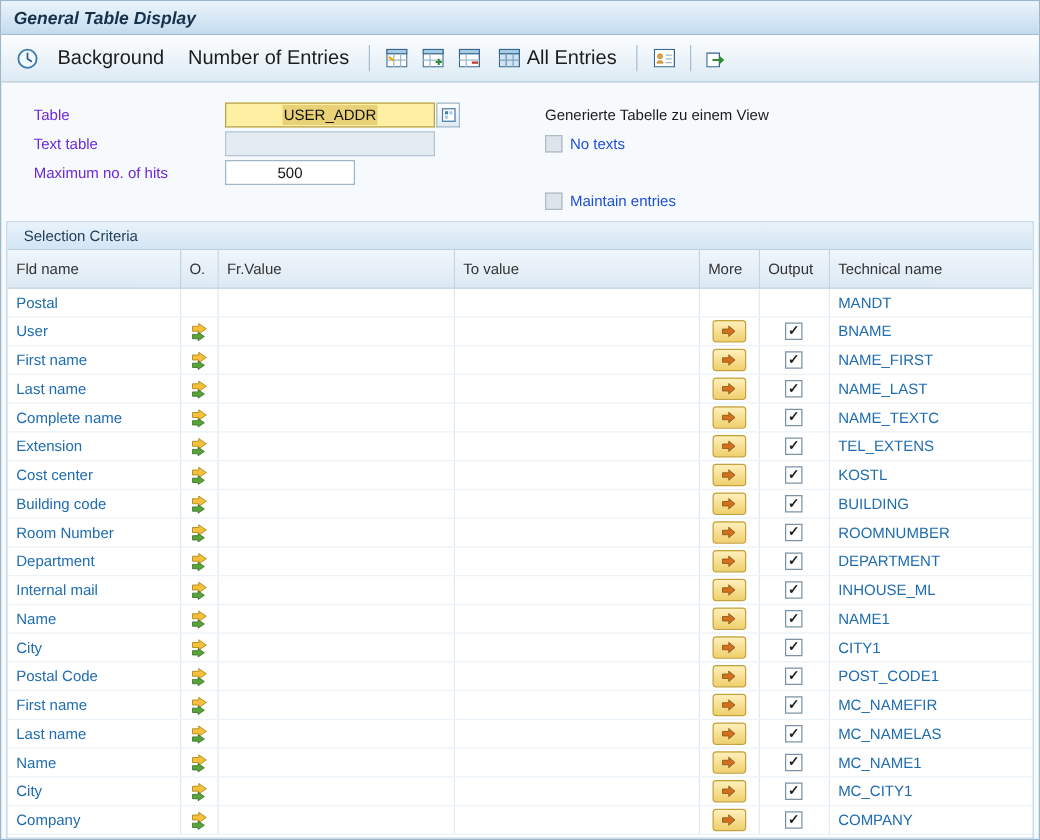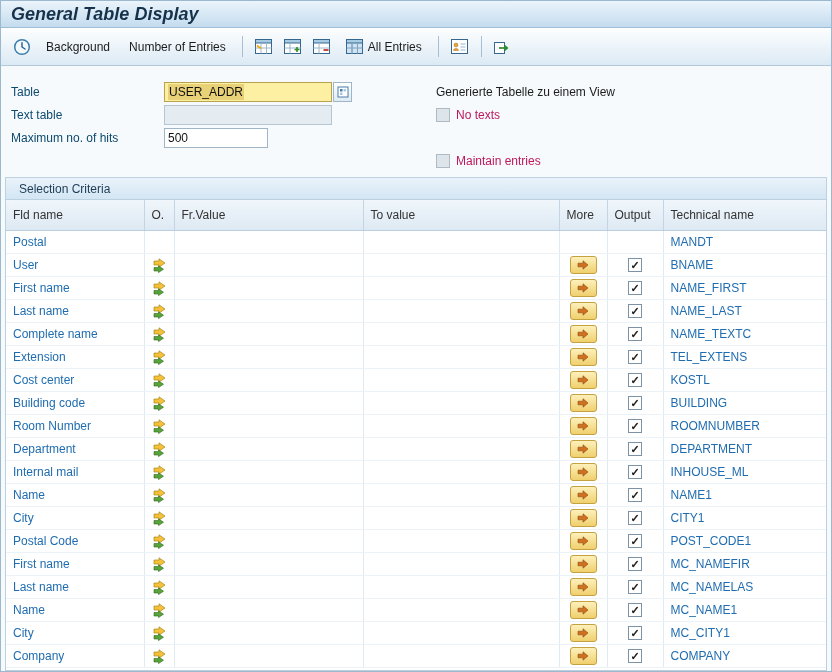--- a/index.html
+++ b/index.html
@@ -20,68 +20,68 @@
   }
   
   .titlebar {
     flex: 0 0 27px;
     background: linear-gradient(180deg, #ebf4fb, #c4dcef);
     border-bottom: 1px solid #9dbcd6;
     display: flex; align-items: center;
     padding: 0 10px;
   }
   .titlebar .title {
-    font-size: 18px; font-weight: bold; font-style: italic;
+    font-size: 14px; font-weight: bold; font-style: italic;
     color: #16324a;
     text-align: right;
   }
   
   .toolbar {
     flex: 0 0 38px;
     background: linear-gradient(180deg, #fdfeff, #dcead4);
     background: linear-gradient(180deg, #fdfeff, #dceaf4);
     border-bottom: 1px solid #b3c8d8;
     display: flex; align-items: center;
     padding: 0 8px; gap: 3px;
   }
   .tb-btn {
     display: inline-flex; align-items: center; gap: 5px;
     padding: 3px 7px; border: 1px solid transparent; border-radius: 3px;
-    color: #1c1c1c; background: transparent; font-size: 12px;
+    color: #1c1c1c; background: transparent; font-size: 16px;
     font-family: "Liberation Sans", sans-serif;
   }
   .tb-icon-btn {
     display: inline-flex; align-items: center; justify-content: center;
     width: 26px; height: 25px;
     border: 1px solid transparent; border-radius: 3px; background: transparent;
   }
   .tb-sep { width: 1px; height: 21px; background: #a9bfd1; margin: 0 5px; flex: 0 0 1px; }
   
   .form-area { position: relative; padding: 14px 0 8px 10px; flex: 0 0 auto; }
   .form-row { display: flex; align-items: center; height: 23px; }
-  .form-label { width: 153px; color: #0c4a6e; }
+  .form-label { width: 153px; color: #6d28d9; margin-left: 16px; }
   .input {
     height: 20px; border: 1px solid #9fb6c8; background: #fff;
     display: inline-flex; align-items: center; padding: 0 3px;
-    font-size: 12px; color: #111;
+    font-size: 12px; color: #111; justify-content: center;
   }
   .input.w-lg { width: 168px; }
   .input.w-sm { width: 104px; }
   .input.focus-yellow { background: #fdf0a2; border-color: #b7a24d; }
   .input.focus-yellow .sel { background: #e9d177; padding: 1px 1px; }
   .input.disabled { background: #e4ebf1; border-color: #b6c5d1; }
   .matchcode-btn {
     width: 19px; height: 20px; margin-left: 1px;
     border: 1px solid #9fb6c8; background: linear-gradient(180deg, #ffffff, #dfeaf2);
     display: inline-flex; align-items: center; justify-content: center;
   }
   .form-right { position: absolute; left: 435px; top: 14px; }
   .fr-row { height: 23px; display: flex; align-items: center; gap: 6px; text-align: center; }
   .note-text { color: #1c1c1c; }
-  .dis-label { color: #be185d; }
+  .dis-label { color: #1d4ed8; }
   
   .checkbox {
     width: 14px; height: 14px; flex: 0 0 14px;
     border: 1px solid #7d93a5; background: #fff;
     display: inline-flex; align-items: center; justify-content: center;
     font-size: 11px; line-height: 1; color: #222; font-weight: bold;
   }
   .checkbox.checked::after { content: "\2713"; }
   .checkbox.disabled { background: #dde4ea; border-color: #aebac4; }
   

